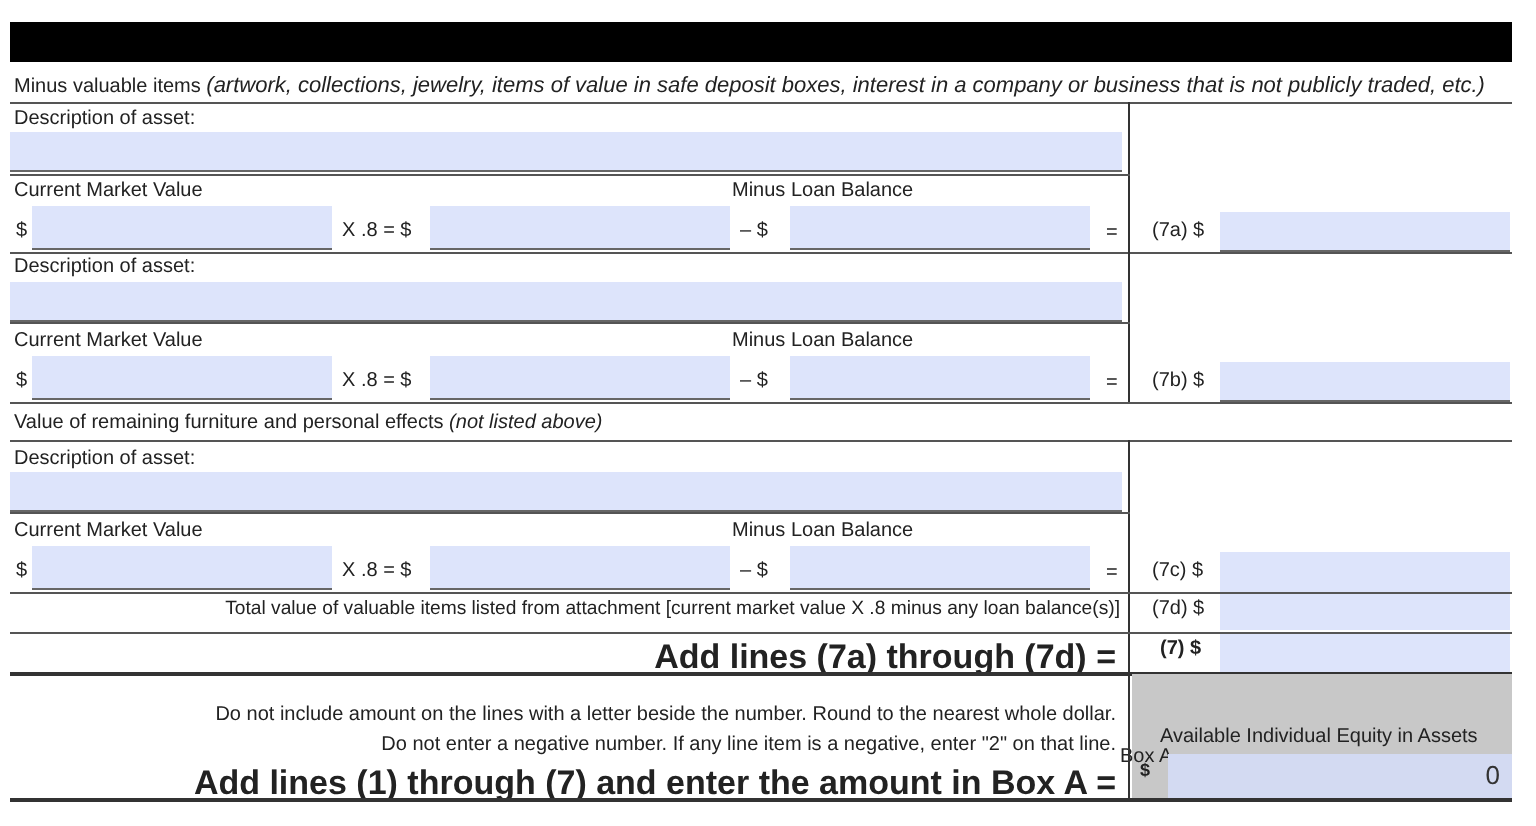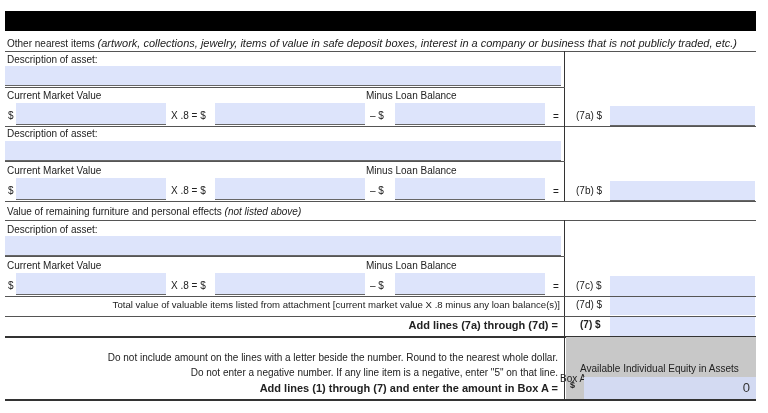--- a/index.html
+++ b/index.html
@@ -10,32 +10,32 @@
   .hdr .sec { position: absolute; left: 6px; top: 2px; }
   .hdr .sec i { font-size: 11.5px; }
   .hdr .ttl { position: absolute; left: 282px; top: 2px; }
   .hline { position: absolute; height: 0; border-top: 1.5px solid #555; }
   .hline.thick { border-top: 2px solid #333; }
   .vline { position: absolute; width: 0; border-left: 1.5px solid #333; }
   .field { position: absolute; background: #dde4fb; border-bottom: 1.5px solid #666; }
   .field.nb { border-bottom: none; }
   .lbl { position: absolute; font-size: 10px; color: #222; white-space: nowrap; }
   .lbl i { font-size: 11px; }
-  .bold { font-weight: bold; font-size: 11px; }
+  .bold { font-weight: bold; font-size: 17px; }
   .gray { position: absolute; background: #c8c8c8; }
   .val { position: absolute; font-size: 13px; color: #333; text-align: right; }
 </style>
 </head>
 <body>
 
 <div class="abs hdr">
 </div>
 
 <div class="lbl" style="left:7px;top:37px;">
-  <span>Other nearest items</span> <i>(artwork, collections, jewelry, items of value in safe deposit boxes, interest in a company or business that is not publicly traded, etc.)</i>
+  <span>Minus valuable items</span> <i>(artwork, collections, jewelry, items of value in safe deposit boxes, interest in a company or business that is not publicly traded, etc.)</i>
 </div>
 <div class="hline" style="left:5px;top:51px;width:751px;"></div>
 <div class="vline" style="left:564px;top:51px;height:76px;"></div>
 
 <div class="lbl" style="left:7px;top:54px;">Description of asset:</div>
 <div class="field" style="left:5px;top:66px;width:556px;height:20px;"></div>
 <div class="hline" style="left:5px;top:87px;width:560px;"></div>
 <div class="lbl" style="left:7px;top:90px;">Current Market Value</div>
 <div class="lbl" style="left:366px;top:90px;">Minus Loan Balance</div>
 <div class="lbl" style="left:8px;top:110px;">$</div>
@@ -92,21 +92,21 @@
 <div class="lbl" style="left:576px;top:299px;">(7d) $</div>
 <div class="field nb" style="left:610px;top:297px;width:145px;height:18px;"></div>
 <div class="hline" style="left:5px;top:316px;width:751px;"></div>
 
 <div class="lbl bold" style="left:5px;top:319px;width:553px;text-align:right;">Add lines (7a) through (7d) =</div>
 <div class="lbl" style="left:580px;top:319px;font-weight:bold;">(7) $</div>
 <div class="field nb" style="left:610px;top:317px;width:145px;height:19px;"></div>
 <div class="hline thick" style="left:5px;top:336px;width:751px;"></div>
 
 <div class="lbl" style="left:5px;top:352px;width:553px;text-align:right;">Do not include amount on the lines with a letter beside the number. Round to the nearest whole dollar.</div>
-<div class="lbl" style="left:5px;top:367px;width:553px;text-align:right;">Do not enter a negative number. If any line item is a negative, enter "5" on that line.</div>
+<div class="lbl" style="left:5px;top:367px;width:553px;text-align:right;">Do not enter a negative number. If any line item is a negative, enter "2" on that line.</div>
 <div class="lbl bold" style="left:5px;top:382px;width:553px;text-align:right;">Add lines (1) through (7) and enter the amount in Box A =</div>
 
 <div class="gray" style="left:566px;top:337px;width:190px;height:62px;"></div>
 <div class="lbl" style="left:560px;top:338px;margin-top:35px;">Box A</div>
 <div class="lbl" style="left:580px;top:362px;width:160px;white-space:normal;line-height:13px;">Available Individual Equity in Assets</div>
 <div class="lbl" style="left:570px;top:380px;font-size:9px;font-weight:bold;">$</div>
 <div class="field nb" style="left:584px;top:377px;width:172px;height:22px;background:#d3daf2;">
   <span class="val" style="right:6px;top:3px;">0</span>
 </div>
 <div class="vline" style="left:564px;top:337px;height:63px;"></div>

